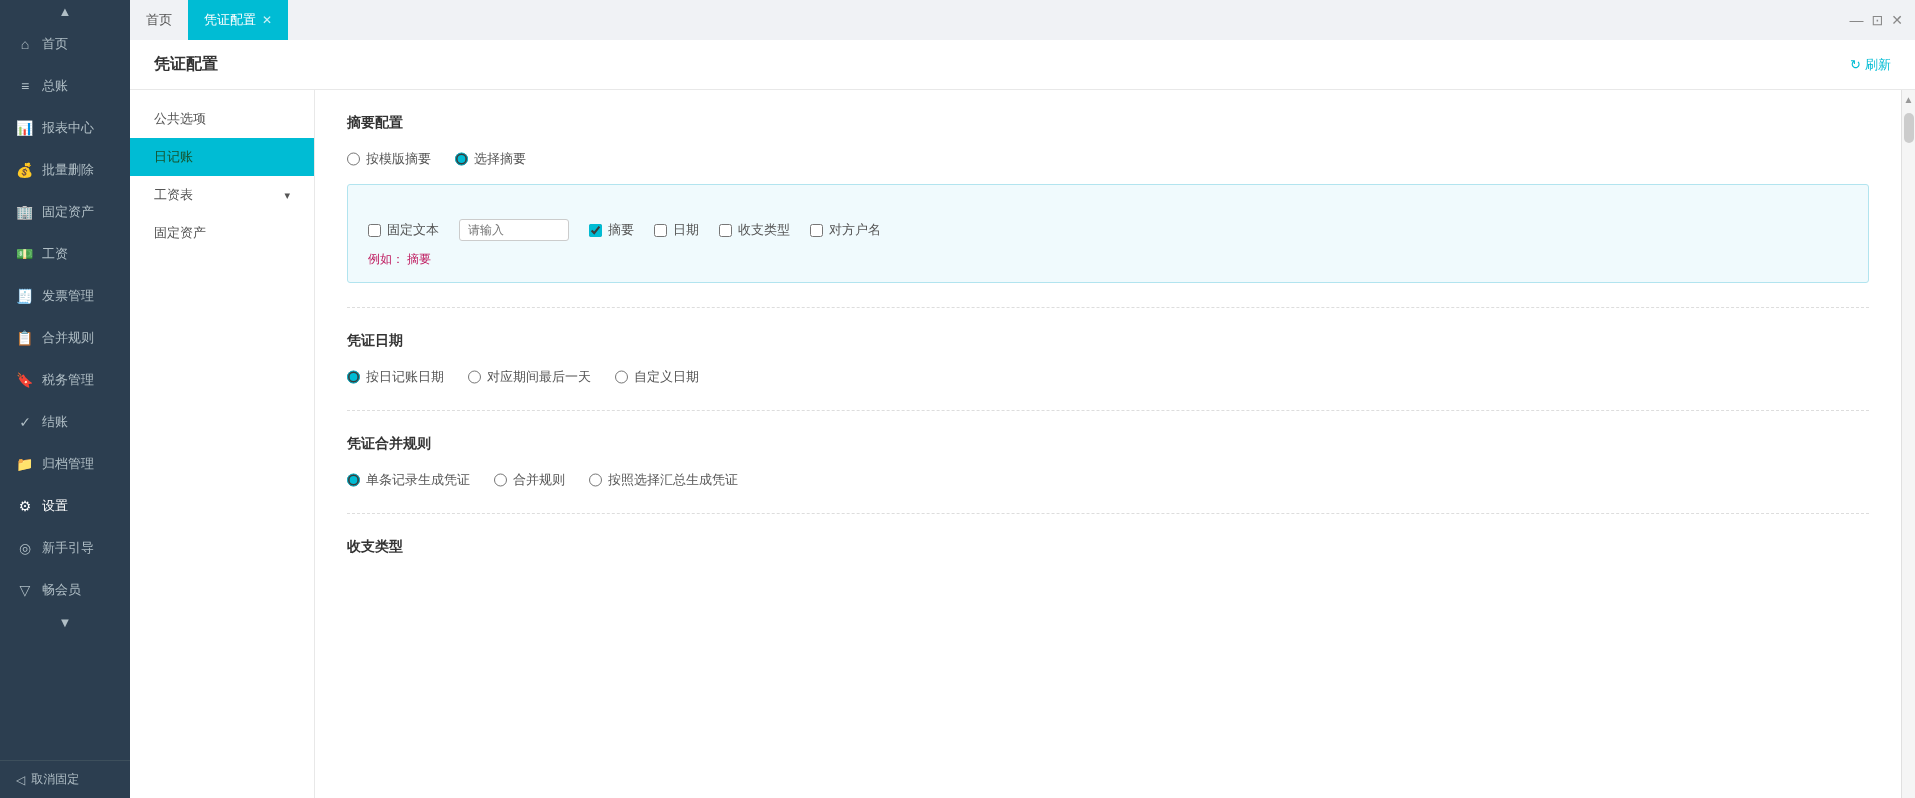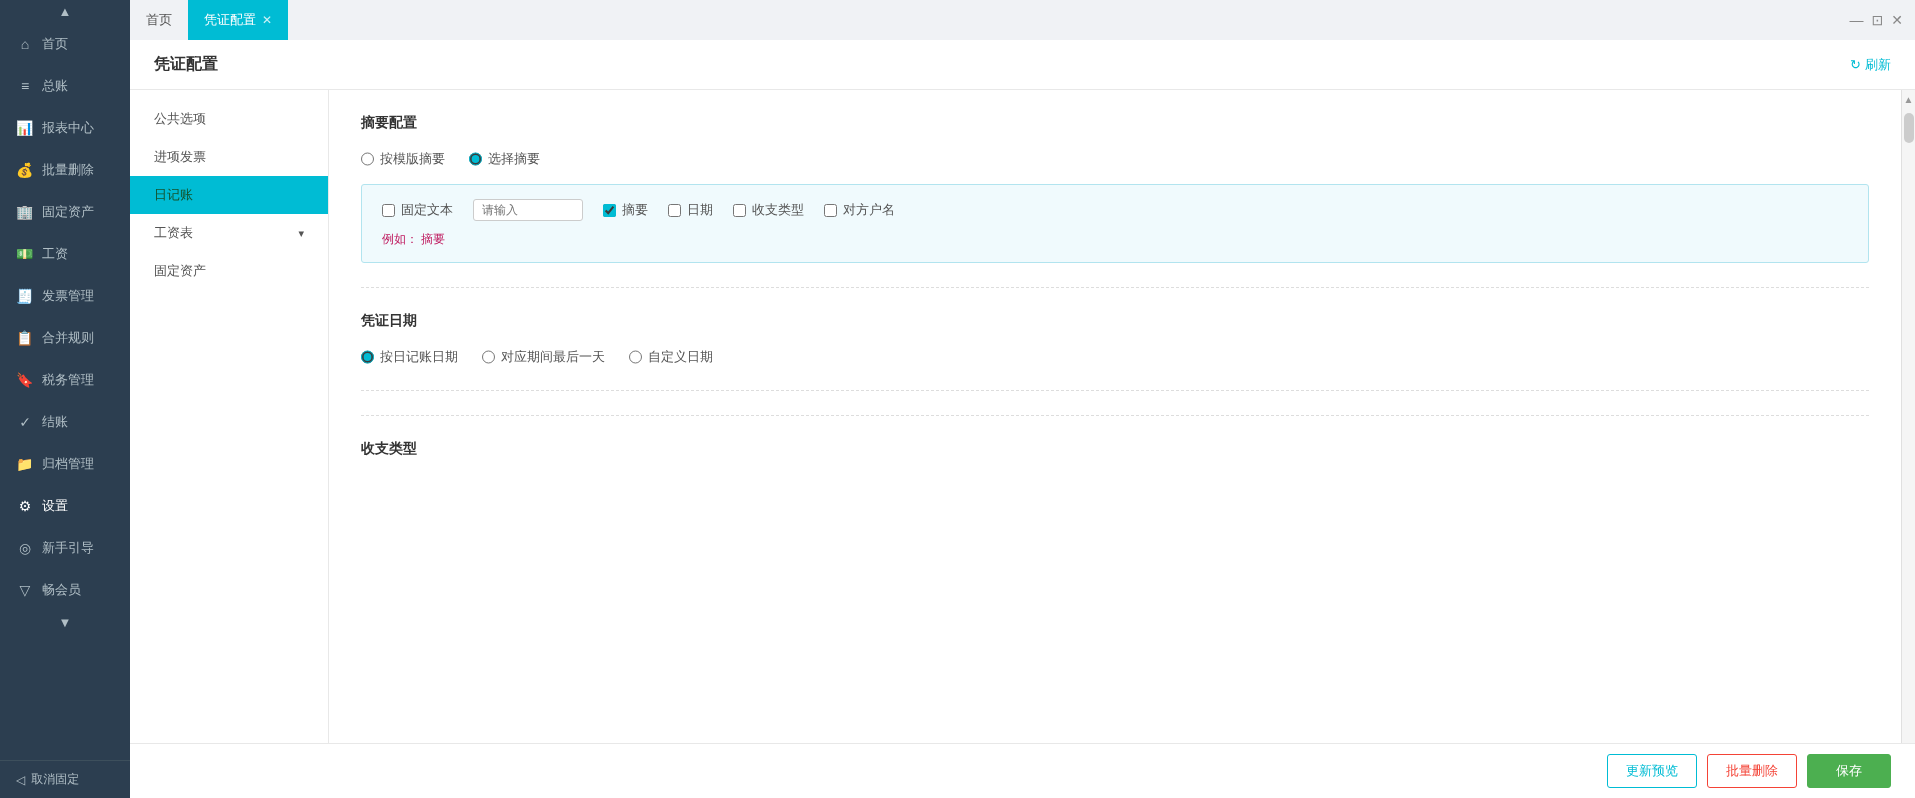--- a/index.html
+++ b/index.html
@@ -118,21 +118,21 @@
     
     .content-layout {
       display: flex;
       flex: 1;
       overflow: hidden;
       background: #fff;
     }
 
     
     .left-nav {
-      width: 199px;
+      width: 185px;
       border-right: 1px solid #e8e8e8;
       padding: 10px 0;
       flex-shrink: 0;
       overflow-y: auto;
     }
     .left-nav-item {
       padding: 10px 24px;
       cursor: pointer;
       color: #555;
       font-size: 13px;
@@ -188,20 +188,21 @@
       border-radius: 3px;
       padding: 14px 20px;
       margin-top: 8px;
     }
     .abstract-options {
       display: flex;
       align-items: center;
       gap: 20px;
       flex-wrap: wrap;
       margin-bottom: 10px;
+      margin-top: 20px;
     }
     .abstract-option {
       display: flex;
       align-items: center;
       gap: 6px;
       color: #555;
     }
     .abstract-input {
       border: 1px solid #ccc;
       border-radius: 3px;
@@ -369,23 +370,20 @@
       <span>↻</span>
       <span>刷新</span>
     </div>
   </div>
 
   <div class="content-layout">
 
     <div class="left-nav">
       <div class="left-nav-item">
         <span>公共选项</span>
-      </div>
-      <div class="left-nav-item">
-        <span>进项发票</span>
       </div>
       <div class="left-nav-item active">
         <span>日记账</span>
       </div>
       <div class="left-nav-item">
         <span>工资表</span>
         <span class="chevron-icon">▾</span>
       </div>
       <div class="left-nav-item">
         <span>固定资产</span>
@@ -460,35 +458,47 @@
           </label>
           <label class="radio-label">
             <input type="radio" name="voucher-date" style="">
             <span>自定义日期</span>
           </label>
         </div>
       </div>
 
       <hr class="section-divider">
 
+      <div class="section">
+        <div class="section-title">凭证合并规则</div>
+        <div class="radio-group">
+          <label class="radio-label">
+            <input type="radio" name="merge-rule" checked="" style="">
+            <span>单条记录生成凭证</span>
+          </label>
+          <label class="radio-label">
+            <input type="radio" name="merge-rule" style="">
+            <span>合并规则</span>
+          </label>
+          <label class="radio-label">
+            <input type="radio" name="merge-rule" style="">
+            <span>按照选择汇总生成凭证</span>
+          </label>
+        </div>
+      </div>
 
       <hr class="section-divider">
 
       <div class="section">
         <div class="section-title">收支类型</div>
       </div>
 
     </div>
 
     <div class="scroll-track">
       <div class="scroll-arrow">▲</div>
       <div class="scroll-thumb"></div>
     </div>
 
   </div>
 
-  <div class="bottom-bar">
-    <button class="btn btn-outline-cyan">更新预览</button>
-    <button class="btn btn-outline-red">批量删除</button>
-    <button class="btn btn-primary">保存</button>
-  </div>
 
 </div>
 
 </body></html>

